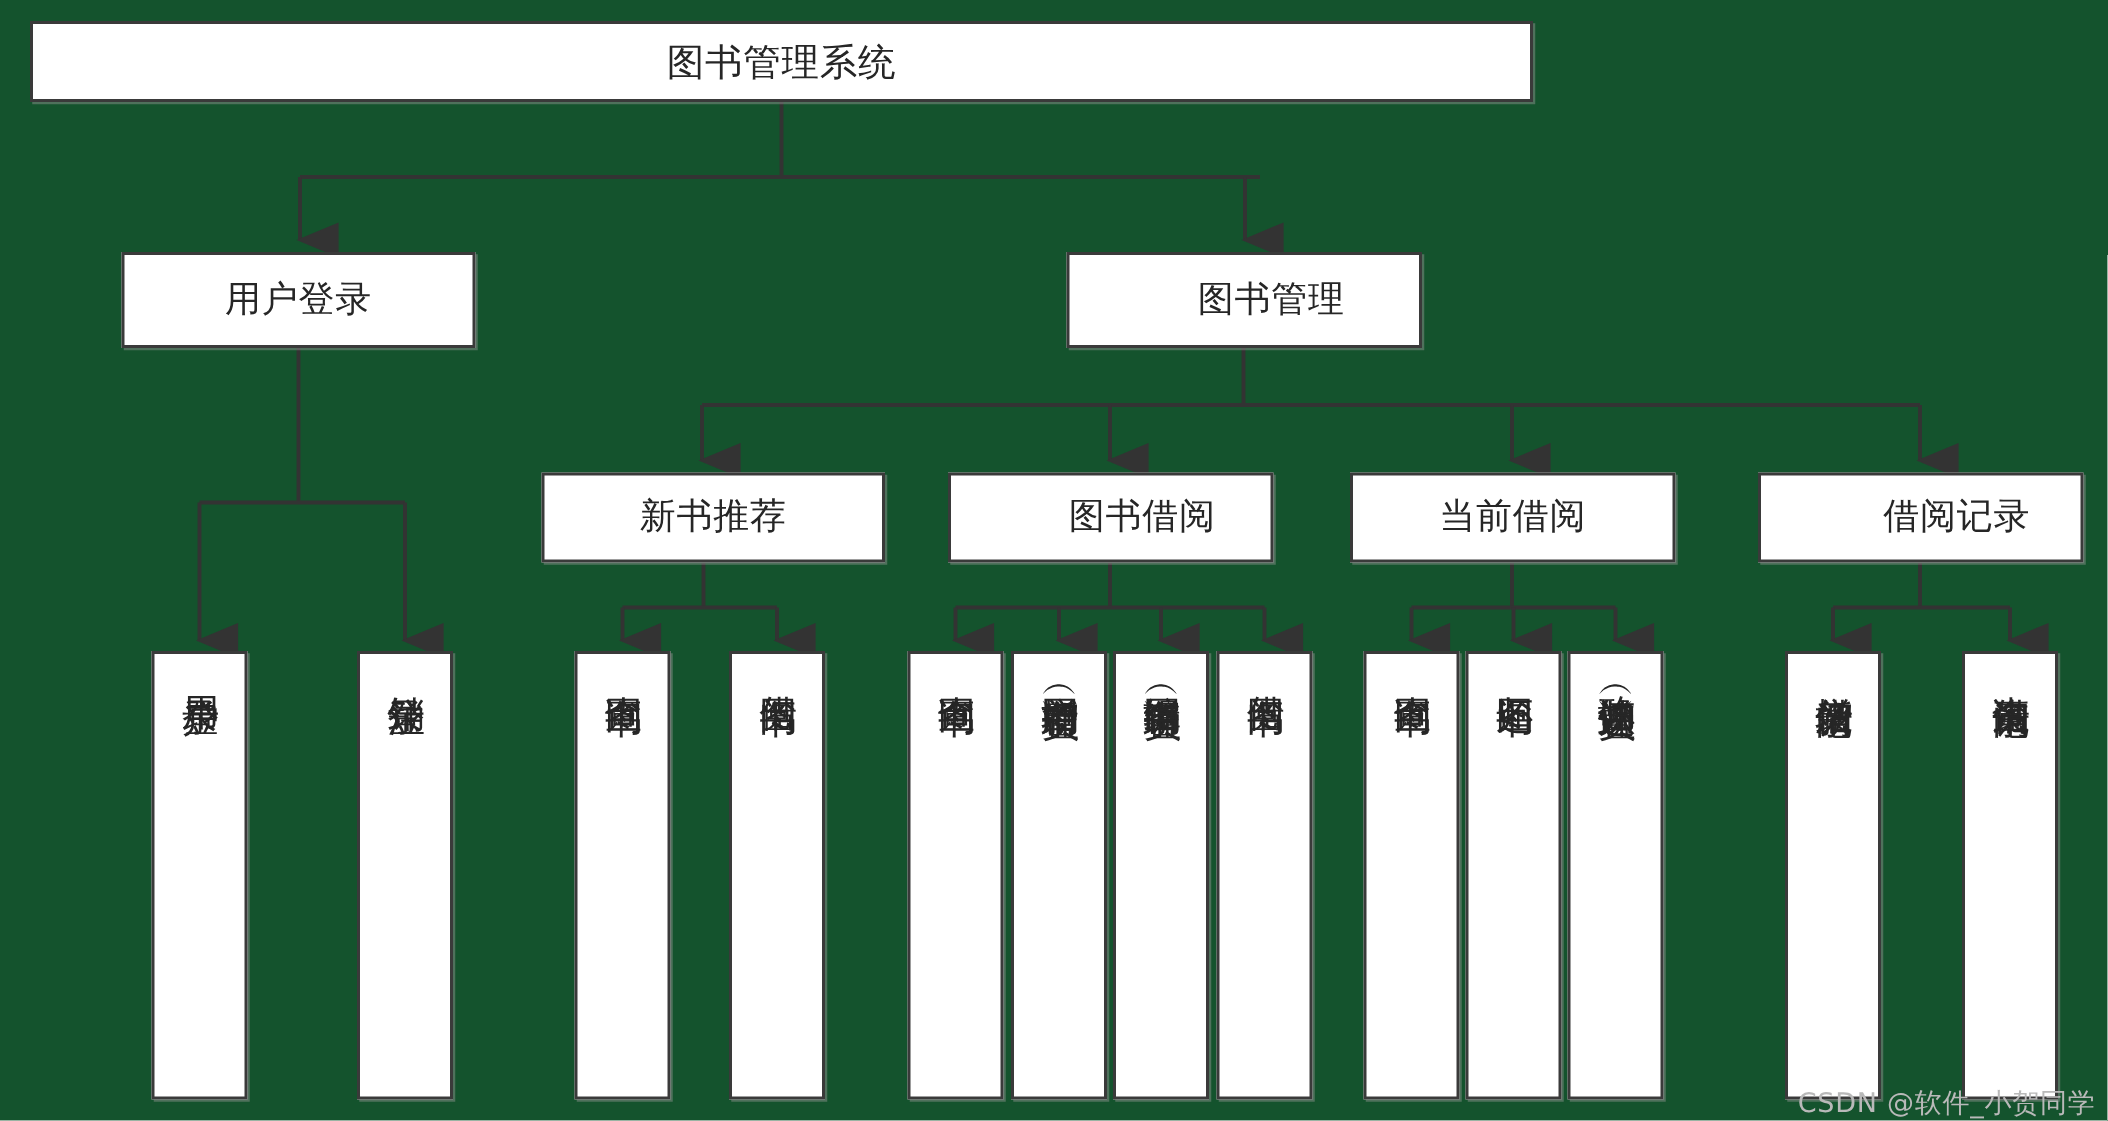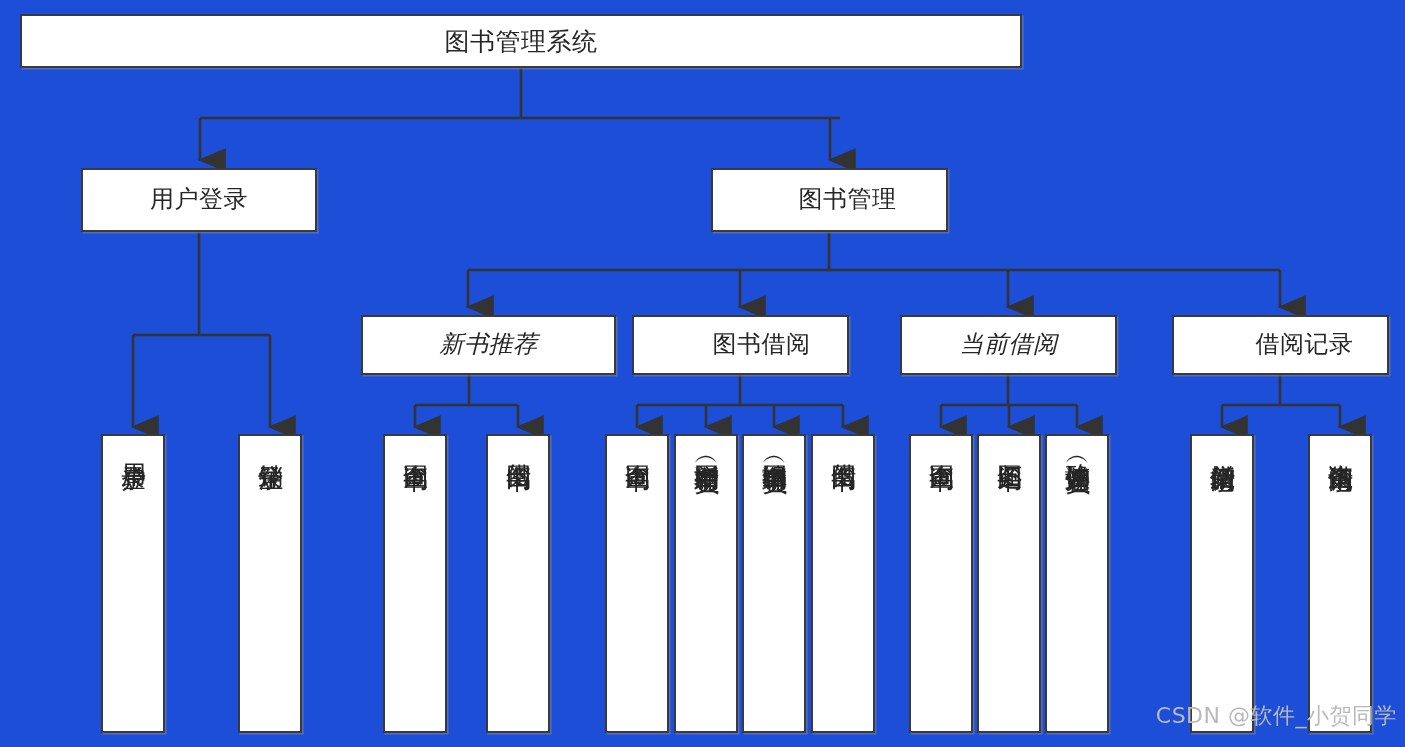--- a/index.html
+++ b/index.html
@@ -9,21 +9,21 @@
     background: #ffffff;
   }
   body {
     font-family: "DejaVu Sans", "Liberation Sans", sans-serif;
     color: #1a1a1a;
   }
   #canvas {
     position: relative;
     width: 1405px;
     height: 747px;
-    background: #1d4ed8;
+    background: #14532d;
     overflow: hidden;
   }
   svg.edges {
     position: absolute;
     left: 0;
     top: 0;
     width: 1405px;
     height: 747px;
     pointer-events: none;
   }
@@ -62,22 +62,22 @@
     line-height: 1.06;
     letter-spacing: 1px;
     white-space: nowrap;
   }
   .node.title .label {
     font-size: 25px;
   }
   .watermark {
     position: absolute;
     right: 8px;
-    bottom: 16px;
-    font-size: 22px;
+    bottom: 0;
+    font-size: 18px;
     color: #b9b9b9;
     letter-spacing: 0.5px;
     white-space: nowrap;
     user-select: none;
   }
 </style>
 </head>
 <body>
 
 <div id="canvas">
@@ -139,29 +139,29 @@
   </div>
 
   <div class="node horiz" style="left:81px; top:168px; width:236px; height:64px;">
     <span class="label">用户登录</span>
   </div>
 
   <div class="node horiz" style="left:711px; top:168px; width:237px; height:64px;padding-left:36px;">
     <span class="label">图书管理</span>
   </div>
 
-  <div class="node horiz" style="left:361px; top:315px; width:255px; height:60px;font-style:italic;">
+  <div class="node horiz" style="left:361px; top:315px; width:229px; height:60px;">
     <span class="label">新书推荐</span>
   </div>
 
   <div class="node horiz" style="left:632px; top:315px; width:217px; height:60px;padding-left:42px;">
     <span class="label">图书借阅</span>
   </div>
 
-  <div class="node horiz" style="left:900px; top:315px; width:217px; height:60px;font-style:italic;">
+  <div class="node horiz" style="left:900px; top:315px; width:217px; height:60px;">
     <span class="label">当前借阅</span>
   </div>
 
   <div class="node horiz" style="left:1172px; top:315px; width:217px; height:60px;padding-left:48px;">
     <span class="label">借阅记录</span>
   </div>
 
   <div class="node vert" style="left:101px; top:434px; width:64px; height:299px;">
     <span class="label">用户登录</span>
   </div>

